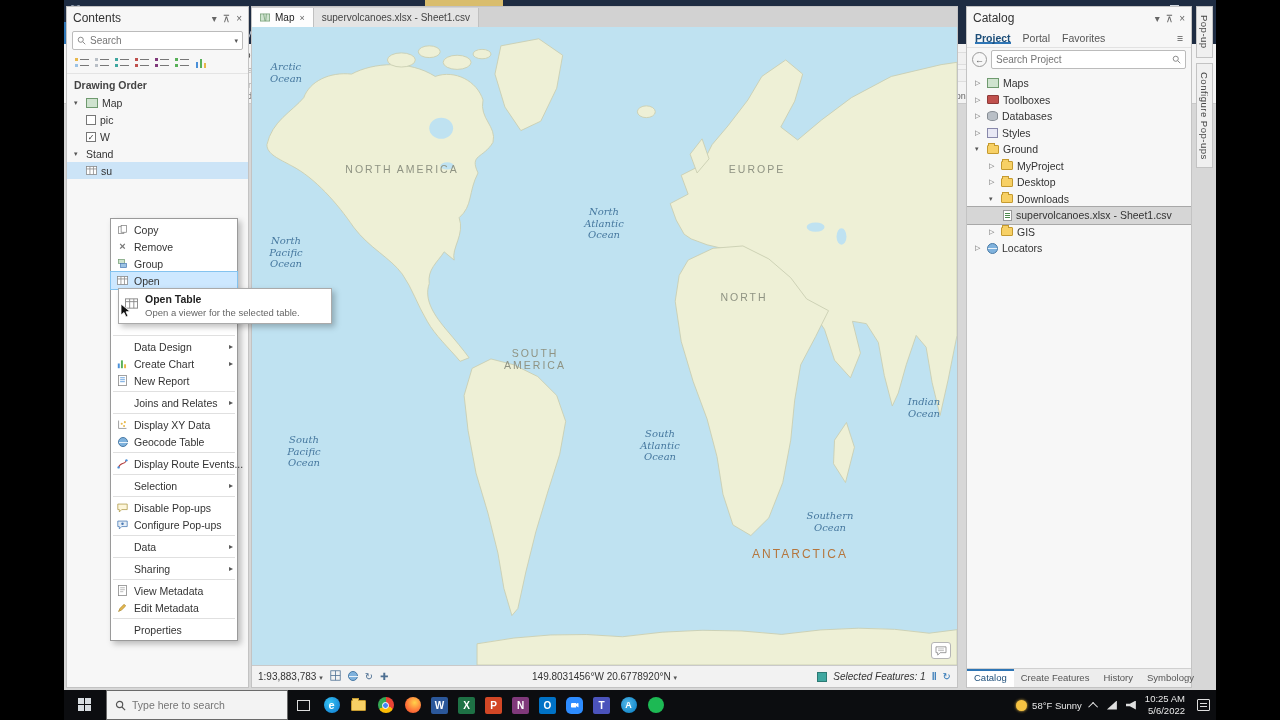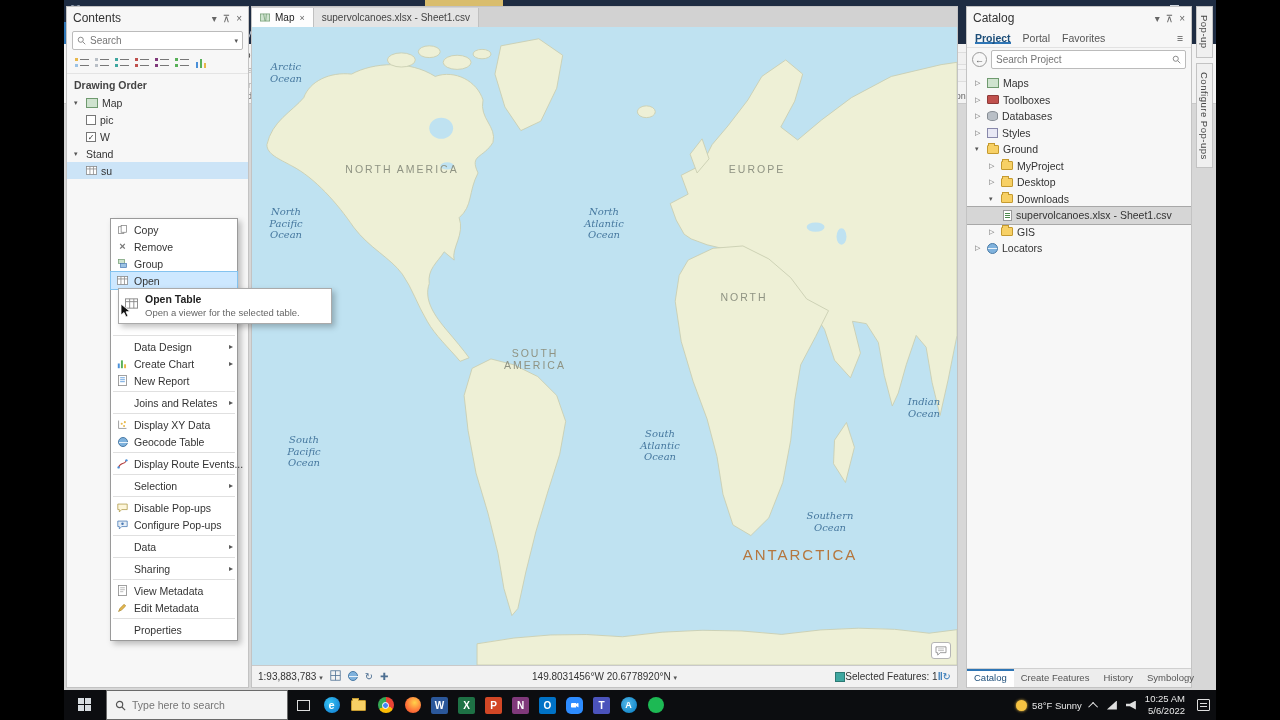--- a/index.html
+++ b/index.html
@@ -82,25 +82,25 @@
   .mappane{position:absolute;left:187px;top:6px;width:707px;bottom:2px;background:#e9e9e9;border:1px solid #c3c3c3;}
   .maptabs{height:20px;background:#d2d2d2;display:flex;align-items:flex-end;}
   .mtab{height:19px;display:flex;align-items:center;gap:5px;padding:0 8px;font-size:10px;color:#444;background:#e4e4e4;border-right:1px solid #c0c0c0;white-space:nowrap;}
   .mtab.active{background:#fdfdfd;color:#222;}
   .mtab .tclose{font-size:9px;color:#666;}
   .mapcanvas{position:absolute;left:0;right:0;top:20px;bottom:22px;overflow:hidden;background:#bfe2f1;}
   .mapcanvas svg{position:absolute;inset:0;width:100%;height:100%;}
   .mlabel{position:absolute;transform:translate(-50%,-50%);text-align:center;pointer-events:none;}
   .ocean-lb{color:#46789f;font-family:"DejaVu Serif",serif;font-style:italic;font-size:10px;line-height:1.15;}
   .cont-lb{color:#8f9383;font-size:10.5px;letter-spacing:2px;white-space:nowrap;}
-  .ant-lb{color:#b5763d;font-size:15px;letter-spacing:2px;white-space:nowrap;}
+  .ant-lb{color:#b5763d;font-size:12px;letter-spacing:2px;white-space:nowrap;}
   .mapstatus{position:absolute;left:0;right:0;bottom:0;height:22px;background:#f2f2f2;border-top:1px solid #c9c9c9;display:flex;align-items:center;font-size:10px;color:#333;padding:0 6px;gap:7px;}
   .msicon{font-size:10px;color:#4d6f92;}
   .coords{position:absolute;left:0;right:0;text-align:center;pointer-events:none;}
-  .mstat-right{margin-left:auto;display:flex;align-items:flex-end;z-index:2;}
+  .mstat-right{margin-left:auto;display:flex;align-items:flex-end;gap:6px;z-index:2;font-style:italic;}
   .sf-chip{width:10px;height:10px;background:#3fa7a0;border:1px solid #2c7a74;}
   .chatbox{position:absolute;right:6px;bottom:28px;width:20px;height:17px;background:#fff;border:1px solid #b5b5b5;border-radius:3px;display:grid;place-items:center;}
 
   
   .catalog{left:902px;top:6px;width:226px;bottom:2px;}
   .cat-tabs{display:flex;align-items:center;padding:0 8px;height:19px;gap:12px;font-size:10.5px;color:#555;border-bottom:1px solid #e2e2e2;}
   .cat-tab.active{color:#1d4e79;font-weight:bold;box-shadow:inset 0 -2px 0 #2e75b5;}
   .backcirc{width:15px;height:15px;border:1px solid #9a9a9a;border-radius:50%;display:grid;place-items:center;font-size:9px;color:#666;flex:none;}
   .cat-tree{position:absolute;left:0;right:0;top:68px;bottom:20px;overflow:hidden;font-size:10.5px;color:#333;}
   .trow{display:flex;align-items:center;height:16.5px;gap:4px;padding-left:8px;white-space:nowrap;overflow:hidden;}
@@ -612,21 +612,21 @@
           </g>
           <g fill="#bfe2f1" stroke="none">
             <ellipse cx="190" cy="86" rx="12" ry="9"></ellipse>
             <ellipse cx="196" cy="118" rx="7" ry="3"></ellipse>
             <ellipse cx="566" cy="170" rx="9" ry="4"></ellipse>
             <ellipse cx="592" cy="178" rx="5" ry="7"></ellipse>
           </g>
         </svg>
         <div class="mlabel ocean-lb" style="left:34px;top:45px;width:52px;">Arctic Ocean</div>
         <div class="mlabel cont-lb" style="left:150px;top:142px;">NORTH AMERICA</div>
-        <div class="mlabel ocean-lb" style="left:34px;top:196px;width:46px;">North Pacific Ocean</div>
+        <div class="mlabel ocean-lb" style="left:34px;top:225px;width:46px;">North Pacific Ocean</div>
         <div class="mlabel ocean-lb" style="left:352px;top:196px;width:52px;">North Atlantic Ocean</div>
         <div class="mlabel cont-lb" style="left:505px;top:142px;">EUROPE</div>
         <div class="mlabel cont-lb" style="left:492px;top:270px;">NORTH</div>
         <div class="mlabel cont-lb" style="left:283px;top:332px;width:74px;white-space:normal;">SOUTH AMERICA</div>
         <div class="mlabel ocean-lb" style="left:52px;top:424px;width:48px;">South Pacific Ocean</div>
         <div class="mlabel ocean-lb" style="left:408px;top:418px;width:52px;">South Atlantic Ocean</div>
         <div class="mlabel ocean-lb" style="left:672px;top:380px;width:46px;">Indian Ocean</div>
         <div class="mlabel ocean-lb" style="left:578px;top:494px;width:60px;">Southern Ocean</div>
         <div class="mlabel ant-lb" style="left:548px;top:527px;">ANTARCTICA</div>
       </div>

